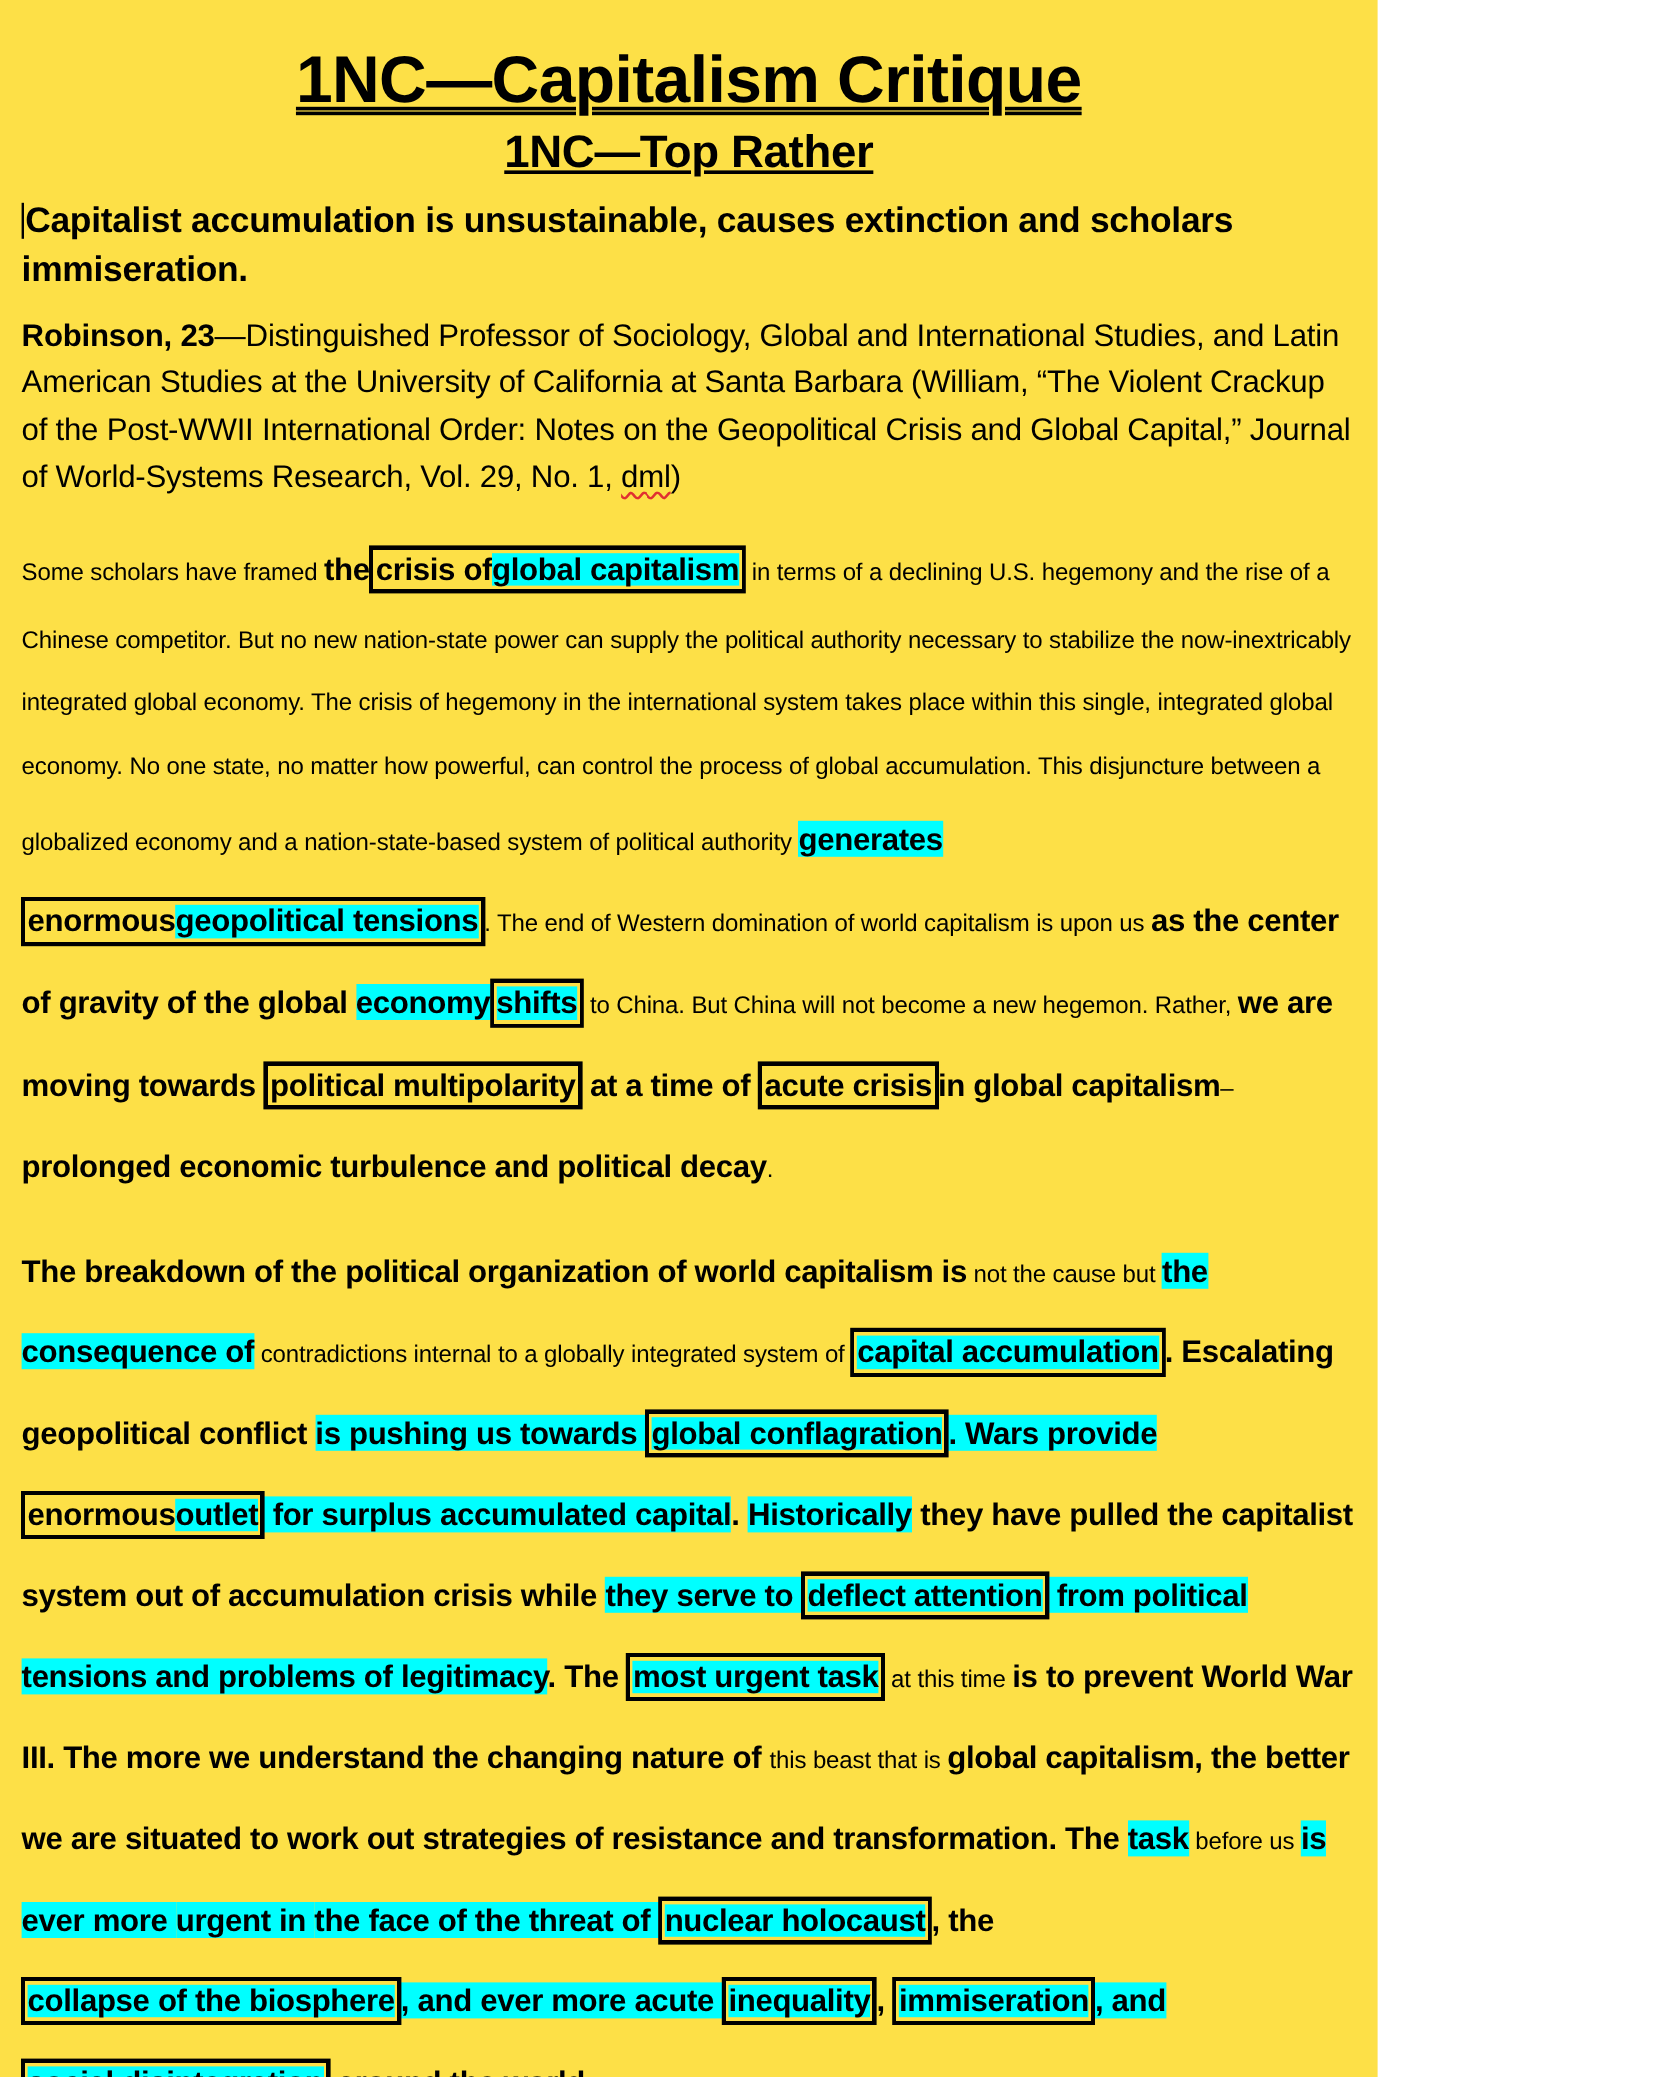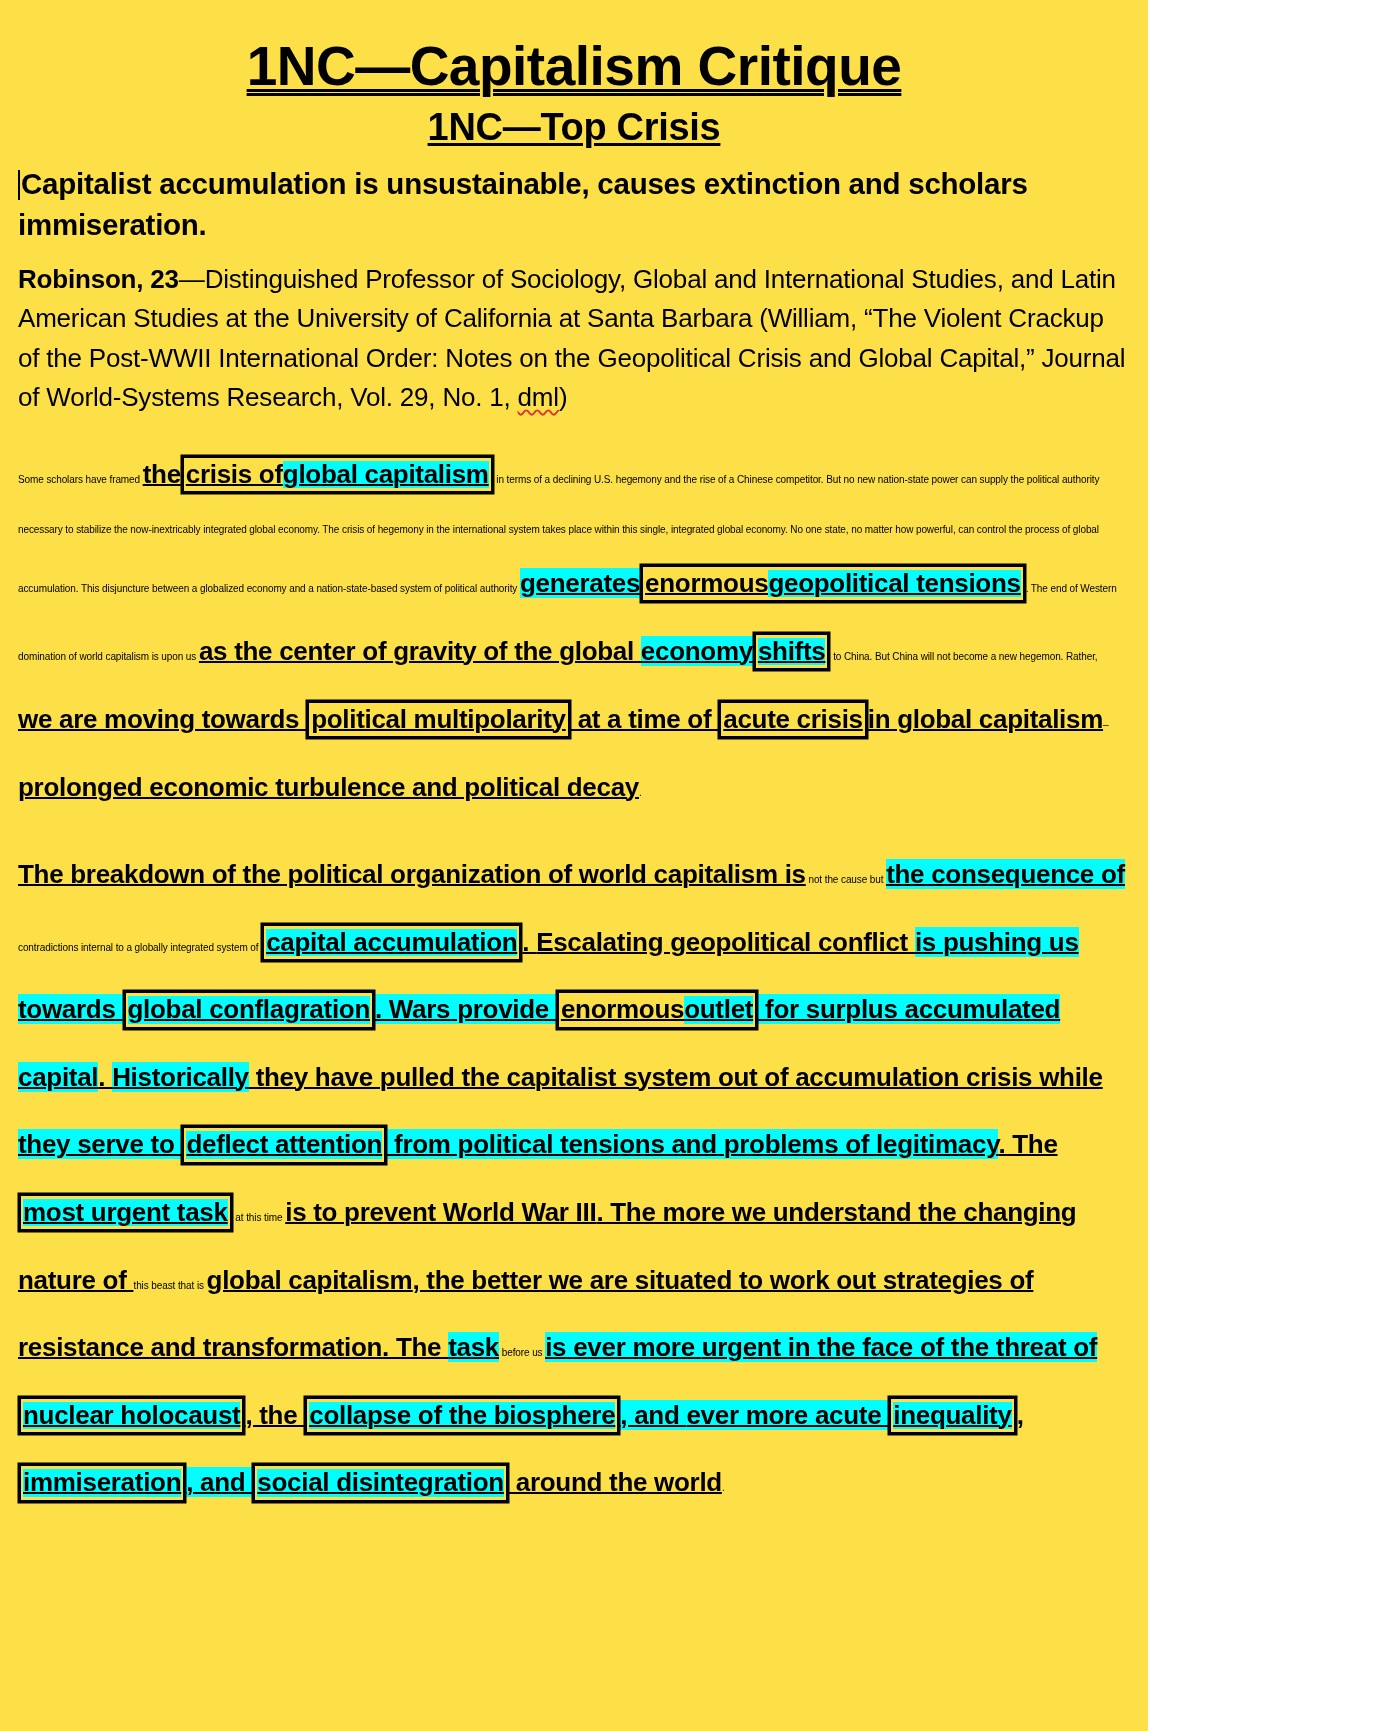--- a/index.html
+++ b/index.html
@@ -88,27 +88,26 @@
     line-height: 2.62;
     letter-spacing: -0.1px;
     text-align: left;
   }
   p.card.second { line-height: 2.6; }
 
   
   .em {
     font-size: 26px;
     font-weight: bold;
-    text-decoration: underline;
     text-decoration-thickness: 1.6px;
     text-underline-offset: 1px;
     letter-spacing: -0.3px;
   }
   
-  .sm { font-size: 10px; font-weight: normal; text-decoration: none; }
+  .sm { font-size: 20px; font-weight: normal; text-decoration: none; }
 
   
   .hl { background-color: #00FFFF; }
 
   
   .box {
     box-shadow: 0 0 0 3.5px #000000;
     padding: 1px 0 1px 0;
     display: inline-block;
     line-height: 1.05;
@@ -121,21 +120,21 @@
 
   
   .box .seg { display: inline-block; }
 </style>
 </head>
 <body>
 
 <div class="page">
 
   <h1 class="doc-title">1NC—Capitalism Critique</h1>
-  <h2 class="doc-subtitle">1NC—Top Crisis</h2>
+  <h2 class="doc-subtitle">1NC—Top Rather</h2>
 
   <p class="tag"><span class="caret"></span><span>Capitalist accumulation is unsustainable, causes extinction and scholars immiseration.</span></p>
 
   <p class="cite"><span class="author">Robinson, 23</span><span>—</span><span>Distinguished Professor of Sociology, Global and International Studies, and Latin American Studies at the University of California at Santa Barbara (William, “The Violent Crackup of the Post-WWII International Order: Notes on the Geopolitical Crisis and Global Capital,” Journal of World-Systems Research, Vol. 29, No. 1, </span><span class="spell">dml</span><span>)</span></p>
 
   <p class="card">
     <span class="sm">Some scholars have framed </span><span class="em">the</span><span class="box tight"><span class="inner"><span class="em seg">crisis of </span><span class="em seg hl">global capitalism</span></span></span><span class="sm"> in terms of a declining U.S. hegemony and the rise of a Chinese competitor. But no new nation-state power can supply the political authority necessary to stabilize the now-inextricably integrated global economy. The crisis of hegemony in the international system takes place within this single, integrated global economy. No one state, no matter how powerful, can control the process of global accumulation. This disjuncture between a globalized economy and a nation-state-based system of political authority </span><span class="em hl">generates</span><span class="box tight"><span class="inner"><span class="em seg">enormous </span><span class="em seg hl">geopolitical tensions</span></span></span><span class="sm">. The end of Western domination of world capitalism is upon us </span><span class="em">as the center of gravity of the global </span><span class="em hl">economy</span><span class="box tight"><span class="inner"><span class="em seg hl">shifts</span></span></span><span class="sm"> to China. But China will not become a new hegemon. Rather, </span><span class="em">we are moving towards </span><span class="box tight"><span class="inner"><span class="em seg">political multipolarity</span></span></span><span class="em"> at a time of </span><span class="box tight"><span class="inner"><span class="em seg">acute crisis</span></span></span><span class="em">in global capitalism</span><span class="sm">–</span><span class="em">prolonged economic turbulence and political decay</span><span class="sm">.</span>
   </p>
 
   <p class="card second">

